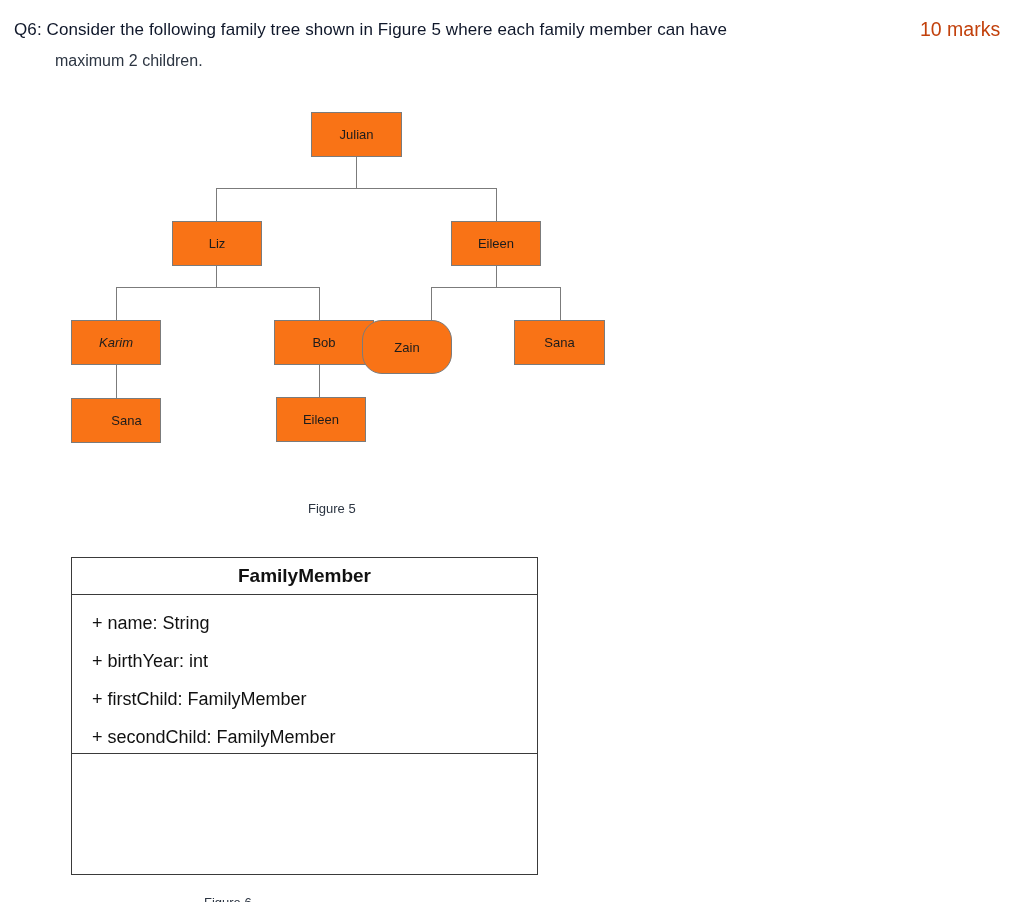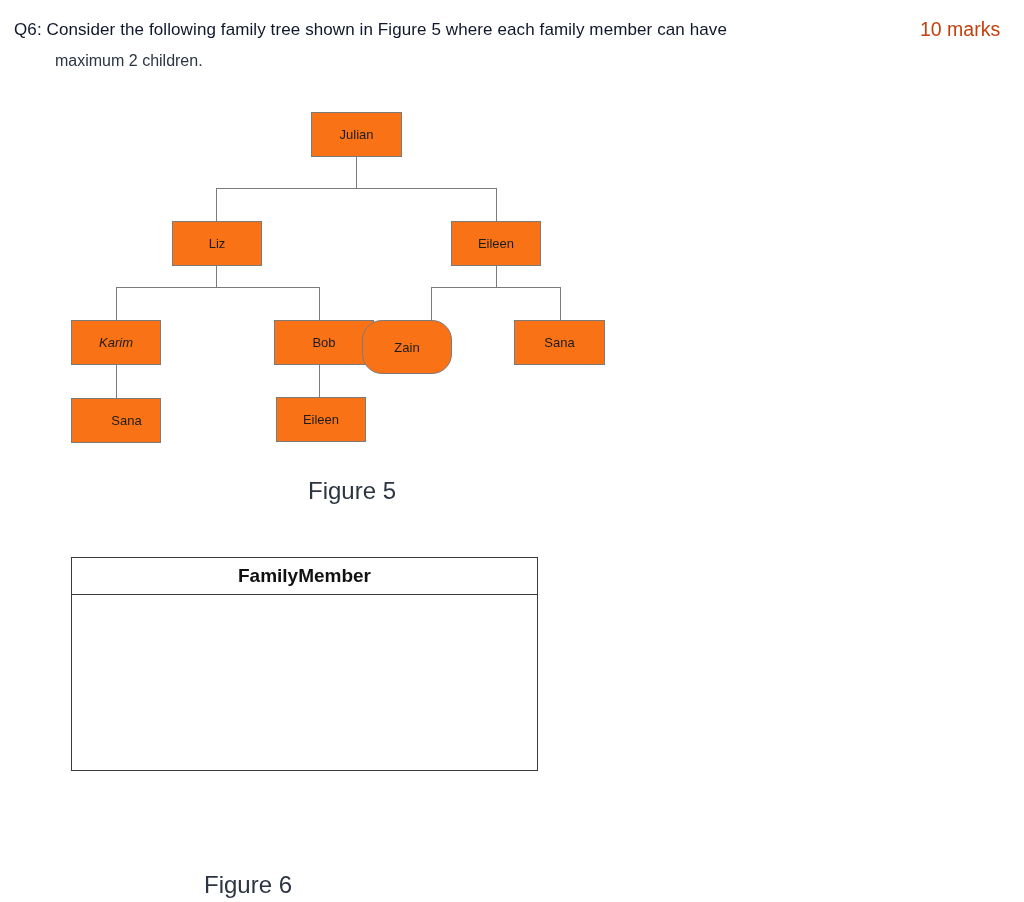--- a/index.html
+++ b/index.html
@@ -77,32 +77,33 @@
     position: absolute;
     background: #7b7b7b;
     z-index: 1;
   }
   .edge.v { width: 1.3px; }
   .edge.h { height: 1.3px; }
 
   
   .figcaption {
     position: absolute;
-    font-size: 24px;
+    font-size: 13px;
     color: #2c3542;
     white-space: nowrap;
+    margin-top: 24px;
   }
 
   
   .uml {
     position: absolute;
     left: 71px;
     top: 557px;
     width: 467px;
-    height: 214px;
+    height: 318px;
     box-sizing: border-box;
     border: 1.6px solid #3a3a3a;
     background: #ffffff;
   }
   .uml-header {
     height: 37px;
     box-sizing: border-box;
     border-bottom: 1.6px solid #3a3a3a;
     display: flex;
     align-items: center;
@@ -196,16 +197,22 @@
   <div class="node" style="left:276px; top:397px; width:90px; height:45px;">
     <span>Eileen</span>
   </div>
 </div>
 
 <div class="figcaption" style="left:308px; top:477px;">Figure 5</div>
 
 <div class="uml">
   <div class="uml-header">FamilyMember</div>
 
+  <div class="uml-section uml-attrs">
+    <div class="uml-row">+ name: String</div>
+    <div class="uml-row">+ birthYear: int</div>
+    <div class="uml-row">+ firstChild: FamilyMember</div>
+    <div class="uml-row">+ secondChild: FamilyMember</div>
+  </div>
 
 </div>
 
 <div class="figcaption" style="left:204px; top:871px;">Figure 6</div>
 
 </body></html>

